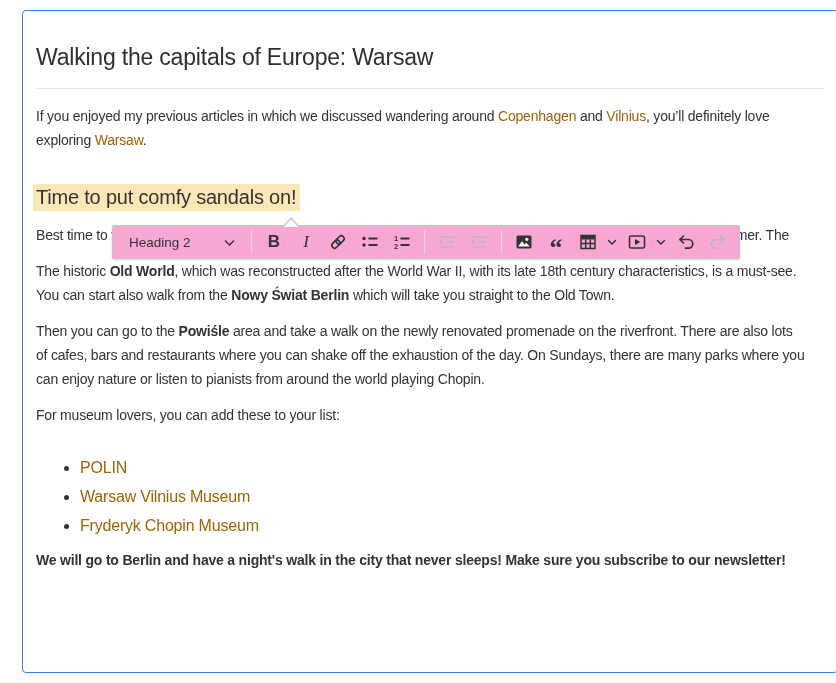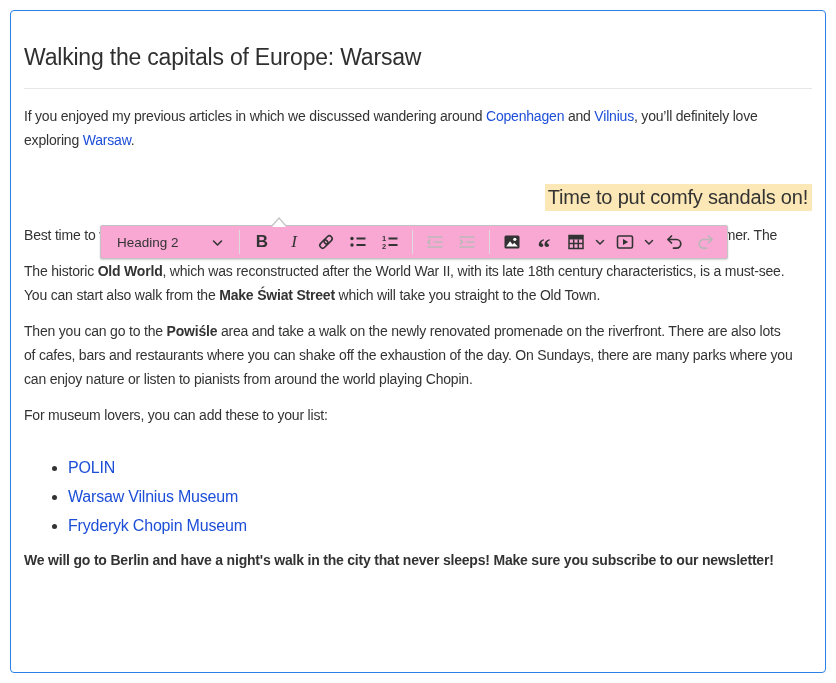--- a/index.html
+++ b/index.html
@@ -1,18 +1,18 @@
 <!DOCTYPE html>
 <html><head>
 <meta charset="utf-8">
 <style>
   * { box-sizing: border-box; margin: 0; padding: 0; }
   html,body { width: 836px; height: 683px; background: #fff;
     font-family: "Liberation Sans", sans-serif; color: #333; }
-  .canvas { position: relative; width: 688px; height: 683px; }
+  .canvas { position: relative; width: 688px; height: 683px; margin-left: 12px; }
 
   .page {
     position: absolute; left: 10px; top: 10px; width: 816px; height: 663px;
     border: 1px solid #2d80e8; border-radius: 4px; background: #fff;
     overflow: hidden;
   }
   .content { padding: 0 13px; }
 
   h1.doc-title {
     margin: 31px 0 0; font-size: 23px; line-height: 30px; font-weight: 400;
@@ -25,27 +25,27 @@
     white-space: nowrap; color: #333;
   }
   .p-intro   { margin-top: 15px; }
   .p-best    { margin-top: 12px; }
   .p-old     { margin-top: 12px; }
   .p-pow     { margin-top: 12px; }
   .p-mus     { margin-top: 12px; }
   .p-next    { margin-top: 8px; font-weight: bold; }
 
   .b { font-weight: bold; }
-  a.link { color: #1d4ed8; text-decoration: none; cursor: pointer; text-align: center; }
+  a.link { color: #a16207; text-decoration: none; cursor: pointer; text-align: center; }
 
   h2.sec-heading {
     font-size: 20px; line-height: 28px; font-weight: 400; color: #333;
     letter-spacing: -0.2px;
   }
-  .h-sandals { margin-top: 31px; text-align: right; }
+  .h-sandals { margin-top: 31px; }
   .h-dest    { margin-top: 18px; }
   .hl { background: #fce8b6; padding: 2px 4px 3px 3px; margin-left: -3px; }
 
   ul.museum-list { margin-top: 26px; padding-left: 44px; list-style: disc; }
   ul.museum-list li { font-size: 16px; line-height: 29px; letter-spacing: -0.2px; color: #333; }
 
   
   .balloon {
     position: absolute; left: 89px; top: 214px; width: 628px; height: 34px;
     background: #f9a8d4; border: 1px solid #c4c4c4; border-radius: 2px;
@@ -92,21 +92,21 @@
     <div class="content">
 
       <h1 class="doc-title">Walking the capitals of Europe: Warsaw</h1>
 
       <p class="body-p p-intro"><span>If you enjoyed my previous articles in which we discussed wandering around </span><a href="#" class="link">Copenhagen</a><span> and </span><a href="#" class="link">Vilnius</a><span>, you’ll definitely love</span><br><span>exploring </span><a href="#" class="link">Warsaw</a><span>.</span></p>
 
       <h2 class="sec-heading h-sandals"><span class="hl">Time to put comfy sandals on!</span></h2>
 
       <p class="body-p p-best"><span>Best time to visit the city is July and August, when it's cool enough not to break a sweat and hot enough to enjoy summer. The</span><br></p>
 
-      <p class="body-p p-old"><span>The historic </span><span class="b">Old World</span><span>, which was reconstructed after the World War II, with its late 18th century characteristics, is a must-see.</span><br><span>You can start also walk from the </span><span class="b">Make Świat Street</span><span> which will take you straight to the Old Town.</span></p>
+      <p class="body-p p-old"><span>The historic </span><span class="b">Old World</span><span>, which was reconstructed after the World War II, with its late 18th century characteristics, is a must-see.</span><br><span>You can start also walk from the </span><span class="b">Nowy Świat Berlin</span><span> which will take you straight to the Old Town.</span></p>
 
       <p class="body-p p-pow"><span>Then you can go to the </span><span class="b">Powiśle</span><span> area and take a walk on the newly renovated promenade on the riverfront. There are also lots</span><br><span>of cafes, bars and restaurants where you can shake off the exhaustion of the day. On Sundays, there are many parks where you</span><br><span>can enjoy nature or listen to pianists from around the world playing Chopin.</span></p>
 
       <p class="body-p p-mus"><span>For museum lovers, you can add these to your list:</span></p>
 
       <ul class="museum-list">
         <li><a class="link" href="#">POLIN</a></li>
         <li><a class="link" href="#">Warsaw Vilnius Museum</a></li>
         <li><a class="link" href="#">Fryderyk Chopin Museum</a></li>
       </ul>

